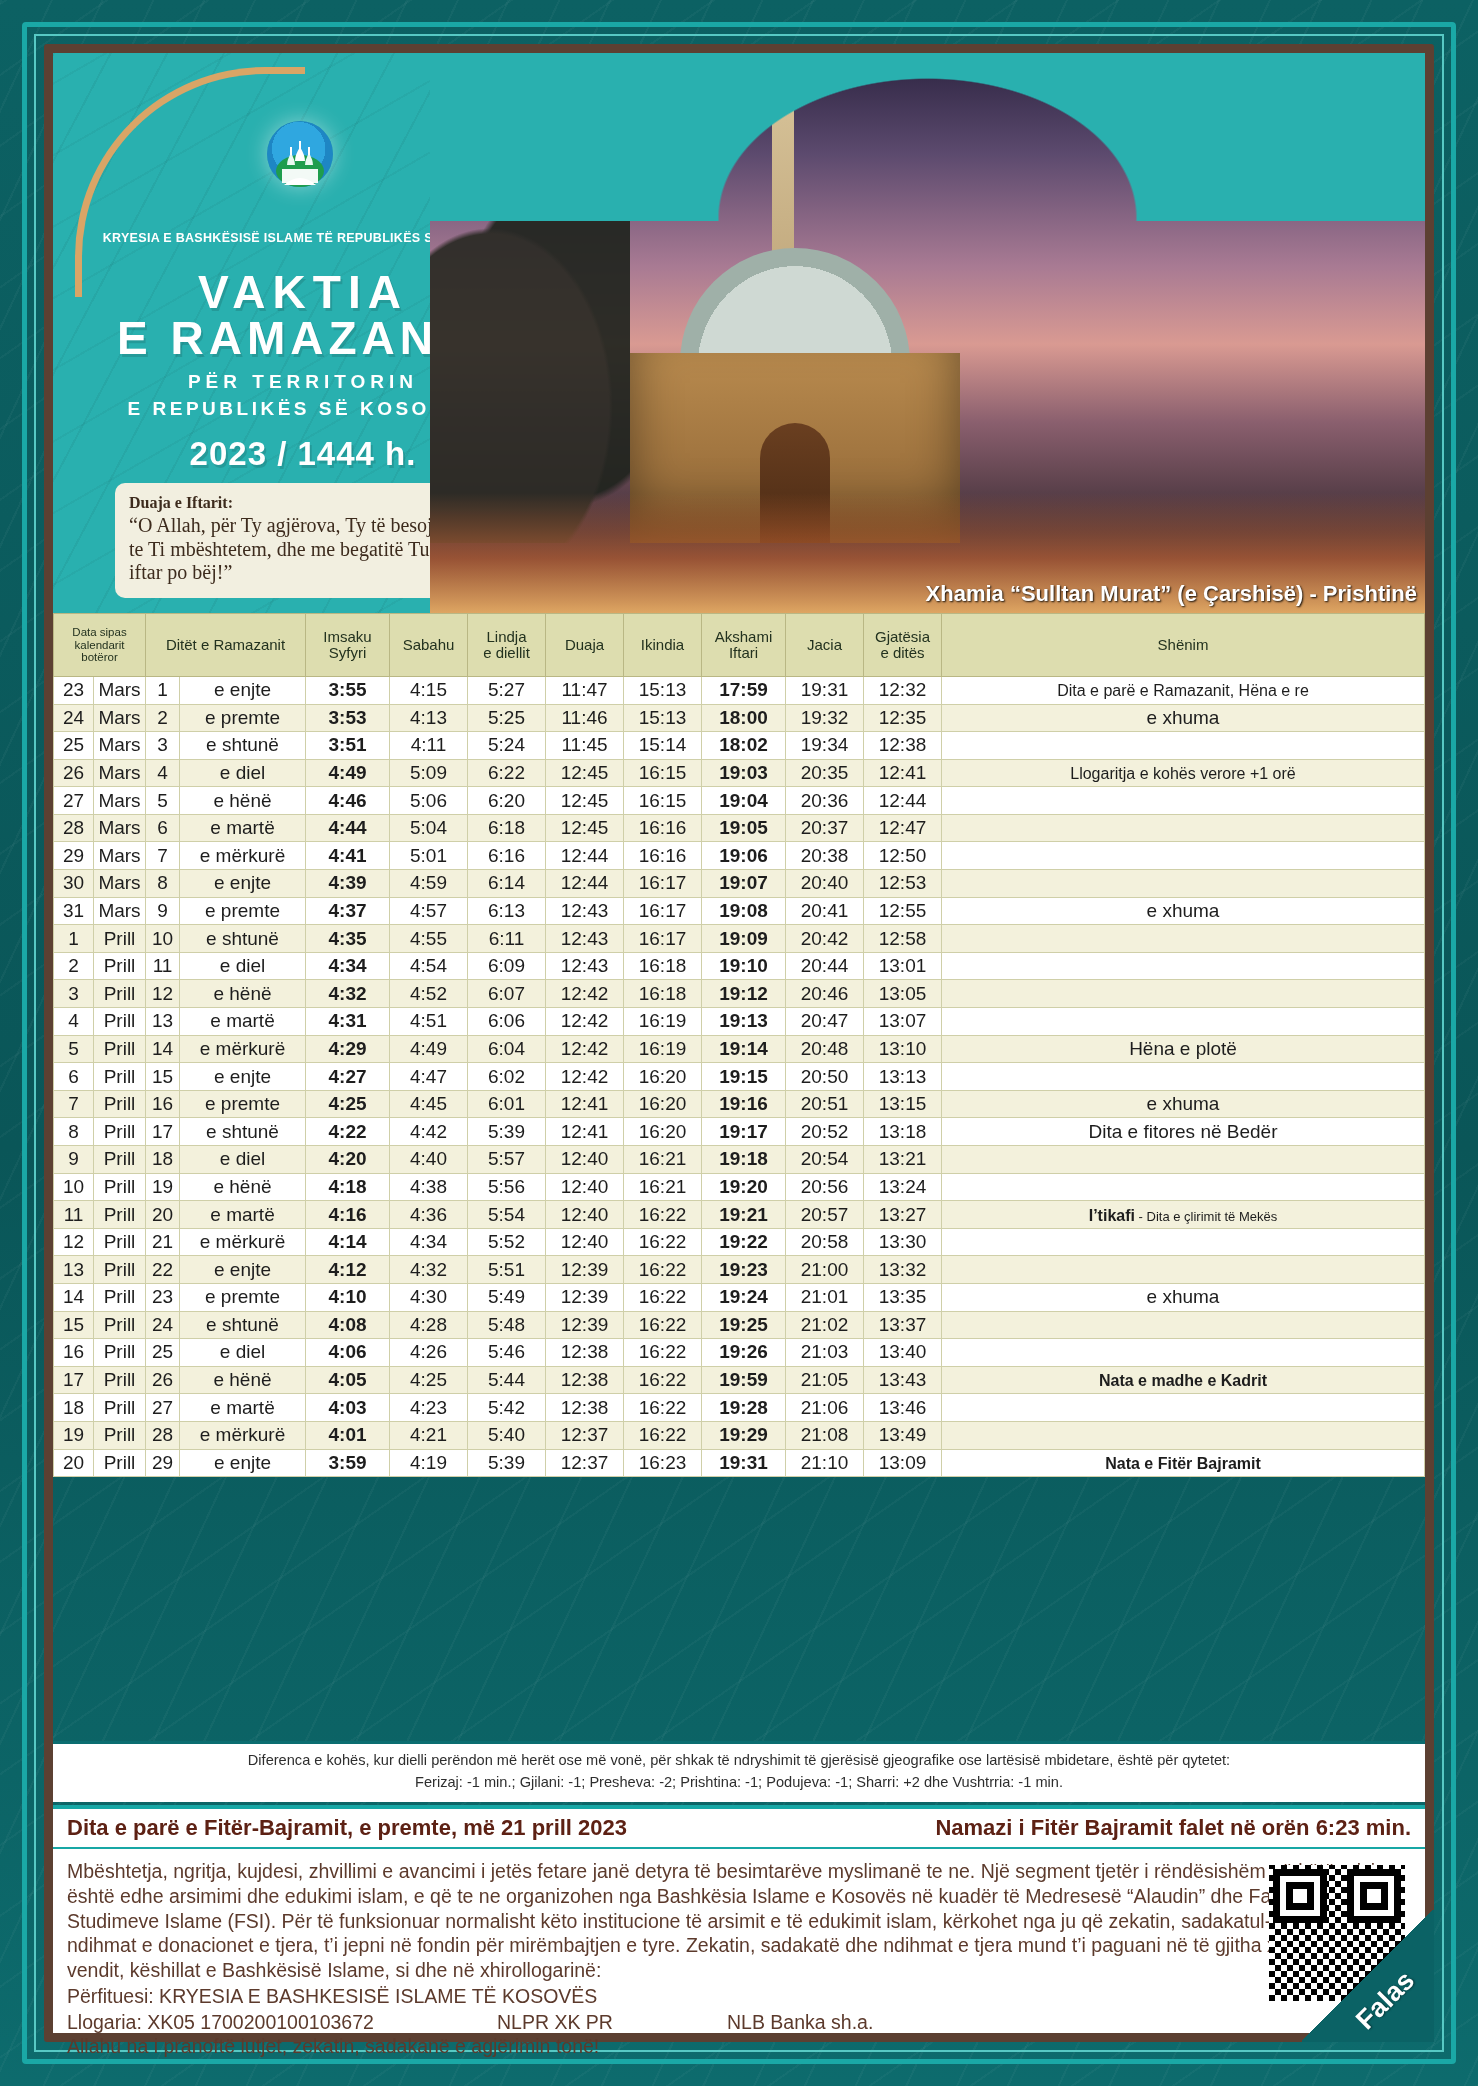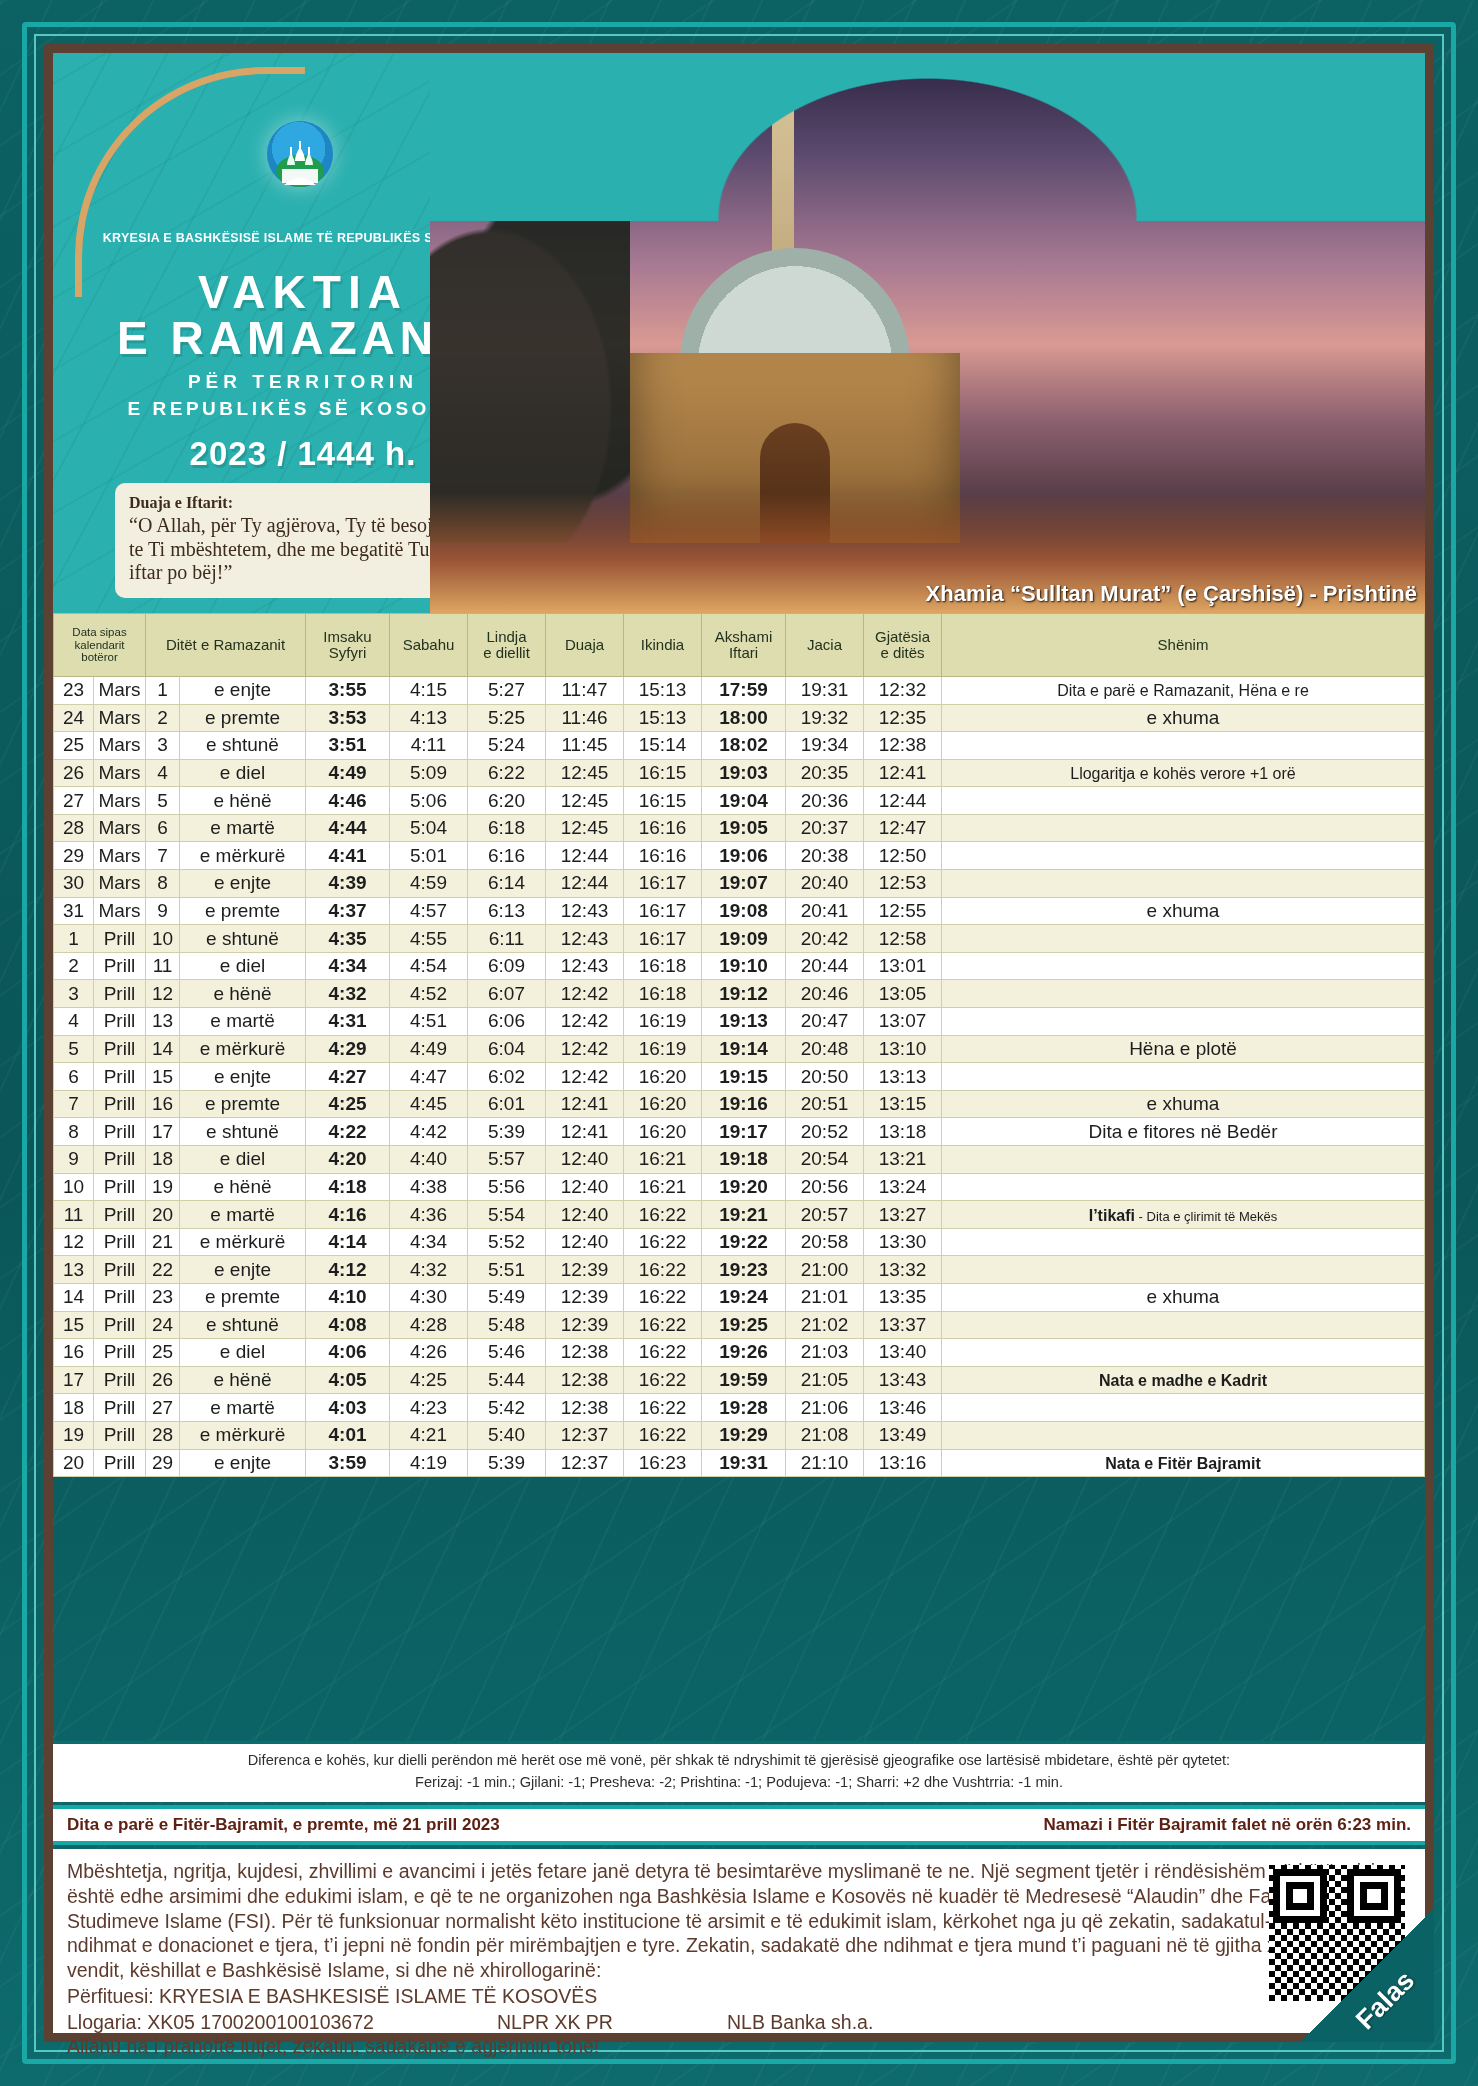--- a/index.html
+++ b/index.html
@@ -220,21 +220,21 @@
     padding: 6px 10px 8px 10px; text-align: center;
     color: #2e2e2e; font-size: 14.6px; line-height: 1.5;
   }
   .bajram-box {
     position: absolute; left: 53px; right: 53px; top: 1805px;
     background: #fff;
     border-top: 4px solid #17a7a5;
     border-bottom: 4px solid #17a7a5;
     padding: 6px 14px;
     display: flex; justify-content: space-between; align-items: center;
-    color: #5d2114; font-weight: bold; font-size: 17px;
+    color: #5d2114; font-weight: bold; font-size: 22px;
   }
   .body-box {
     position: absolute; left: 53px; right: 53px; top: 1849px; bottom: 53px;
     background: #fff;
     padding: 10px 14px 8px 14px;
     color: #5c3a2c; font-size: 19.5px; line-height: 1.27;
   }
   .body-box p { margin-bottom: 1px; }
   .acct-row { display: flex; }
   .acct-row .a1 { width: 430px; }
@@ -777,21 +777,21 @@
             <td class="c-month">Prill</td>
             <td class="c-rn">29</td>
             <td class="c-dayname">e enjte</td>
             <td class="c-imsak">3:59</td>
             <td class="c-t">4:19</td>
             <td class="c-t">5:39</td>
             <td class="c-t">12:37</td>
             <td class="c-t">16:23</td>
             <td class="c-aksham">19:31</td>
             <td class="c-t">21:10</td>
-            <td class="c-t">13:16</td>
+            <td class="c-t">13:09</td>
             <td class="c-note"><span class="note-bold">Nata e Fitër Bajramit</span></td>
           </tr>
         </tbody>
     </table>
   </div>
 
   <div class="diff-box">
     <div>Diferenca e kohës, kur dielli perëndon më herët ose më vonë, për shkak të ndryshimit të gjerësisë gjeografike ose lartësisë mbidetare, është për qytetet:</div>
     <div>Ferizaj: -1 min.; Gjilani: -1; Presheva: -2; Prishtina: -1; Podujeva: -1; Sharri: +2 dhe Vushtrria: -1 min.</div>
   </div>

